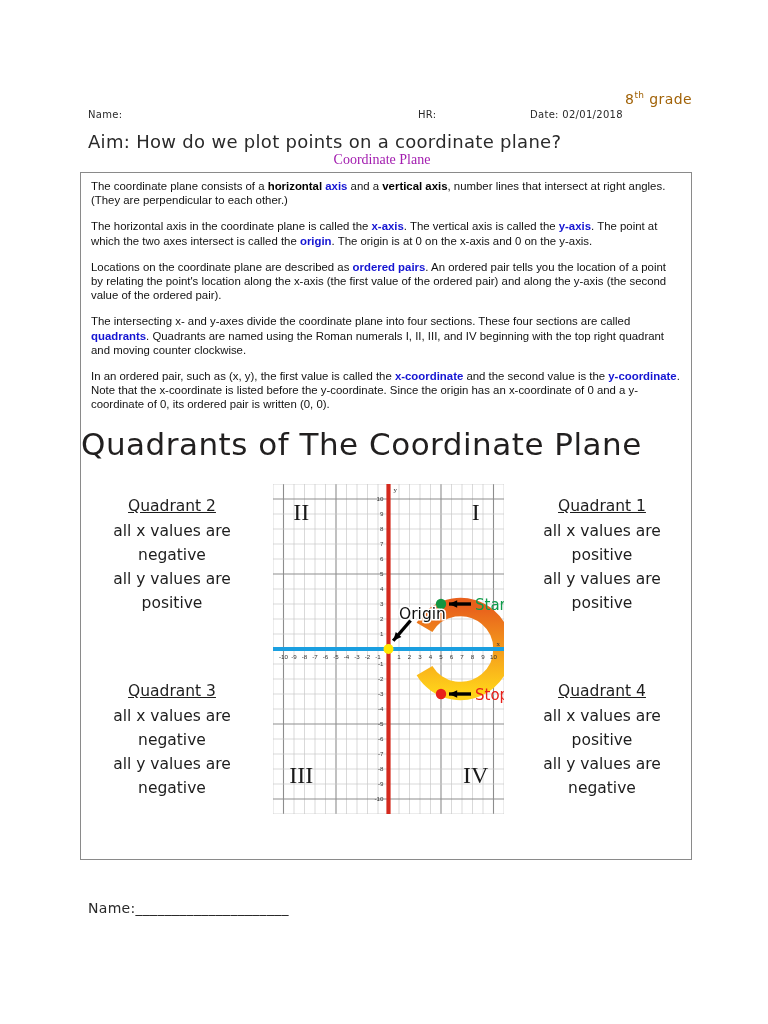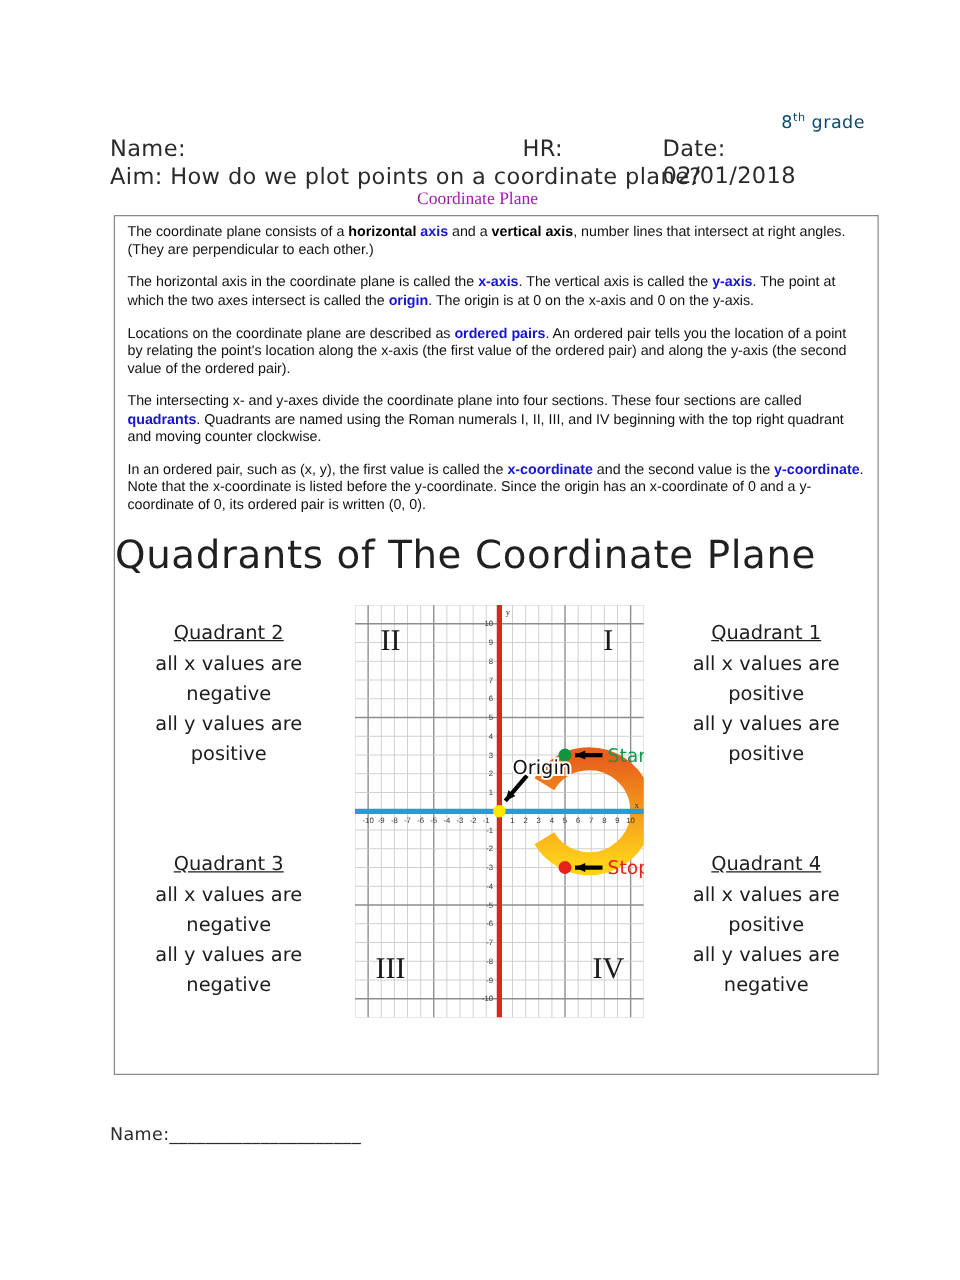--- a/index.html
+++ b/index.html
@@ -19,29 +19,29 @@
     position: absolute;
     left: 88px;
     top: 90px;
     width: 604px;
   }
   .grade-line {
     text-align: right;
     font-family: "DejaVu Sans", sans-serif;
     font-size: 14px;
     letter-spacing: .4px;
-    color: #0c4a6e;
+    color: #a16207;
     height: 19px;
   }
   .grade-line sup { font-size: 9px; vertical-align: super; }
   .name-row {
     display: flex;
     align-items: baseline;
     font-family: "DejaVu Sans", sans-serif;
-    font-size: 18px;
+    font-size: 10px;
     letter-spacing: .3px;
     color: #2a2a2a;
     height: 22px;
   }
   .name-row .fld-name { width: 330px; }
   .name-row .fld-hr   { width: 112px; }
   .name-row .fld-date { flex: 1; }
   .aim-line {
     font-family: "DejaVu Sans", sans-serif;
     font-size: 18px;
@@ -59,21 +59,20 @@
 
   
   .doc-box {
     position: absolute;
     left: 80px;
     top: 172px;
     width: 612px;
     height: 688px;
     border: 1px solid #8a8a8a;
     background: #fff;
-    margin-left: 11px;
   }
   .prose {
     padding: 6px 10px 0 10px;
     font-size: 11.4px;
     line-height: 14.2px;
     color: #111;
   }
   .prose p { margin: 0 0 12px 0; }
   .prose p:last-child { margin-bottom: 0; }
   .kw { color: #1414d2; font-weight: bold; }

